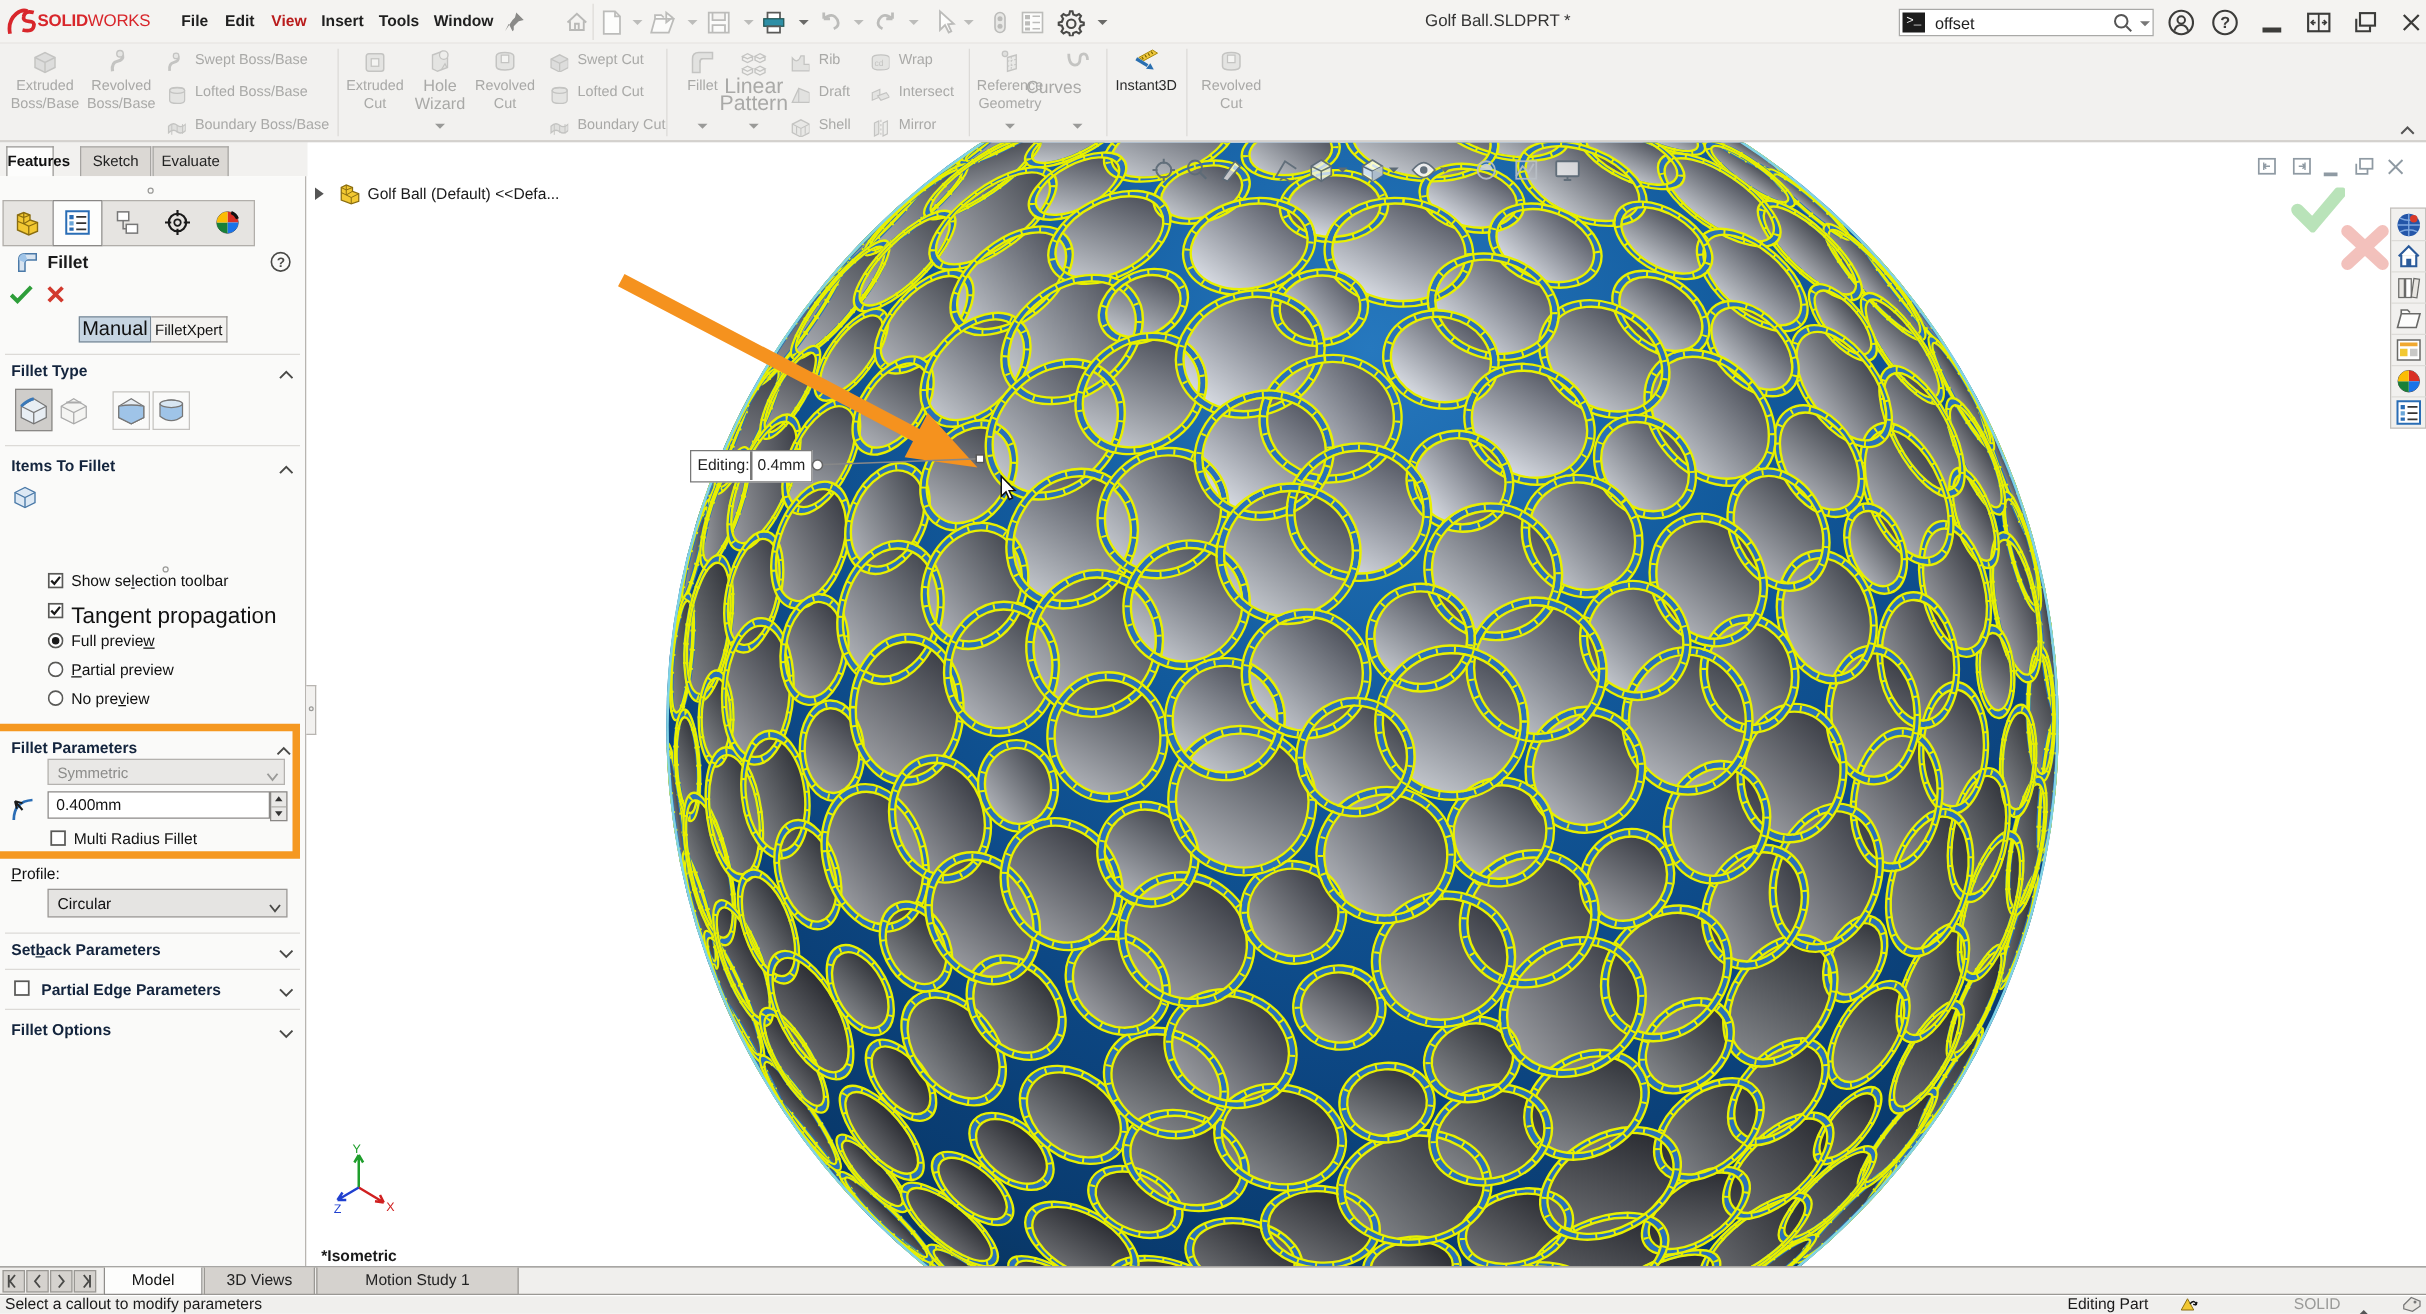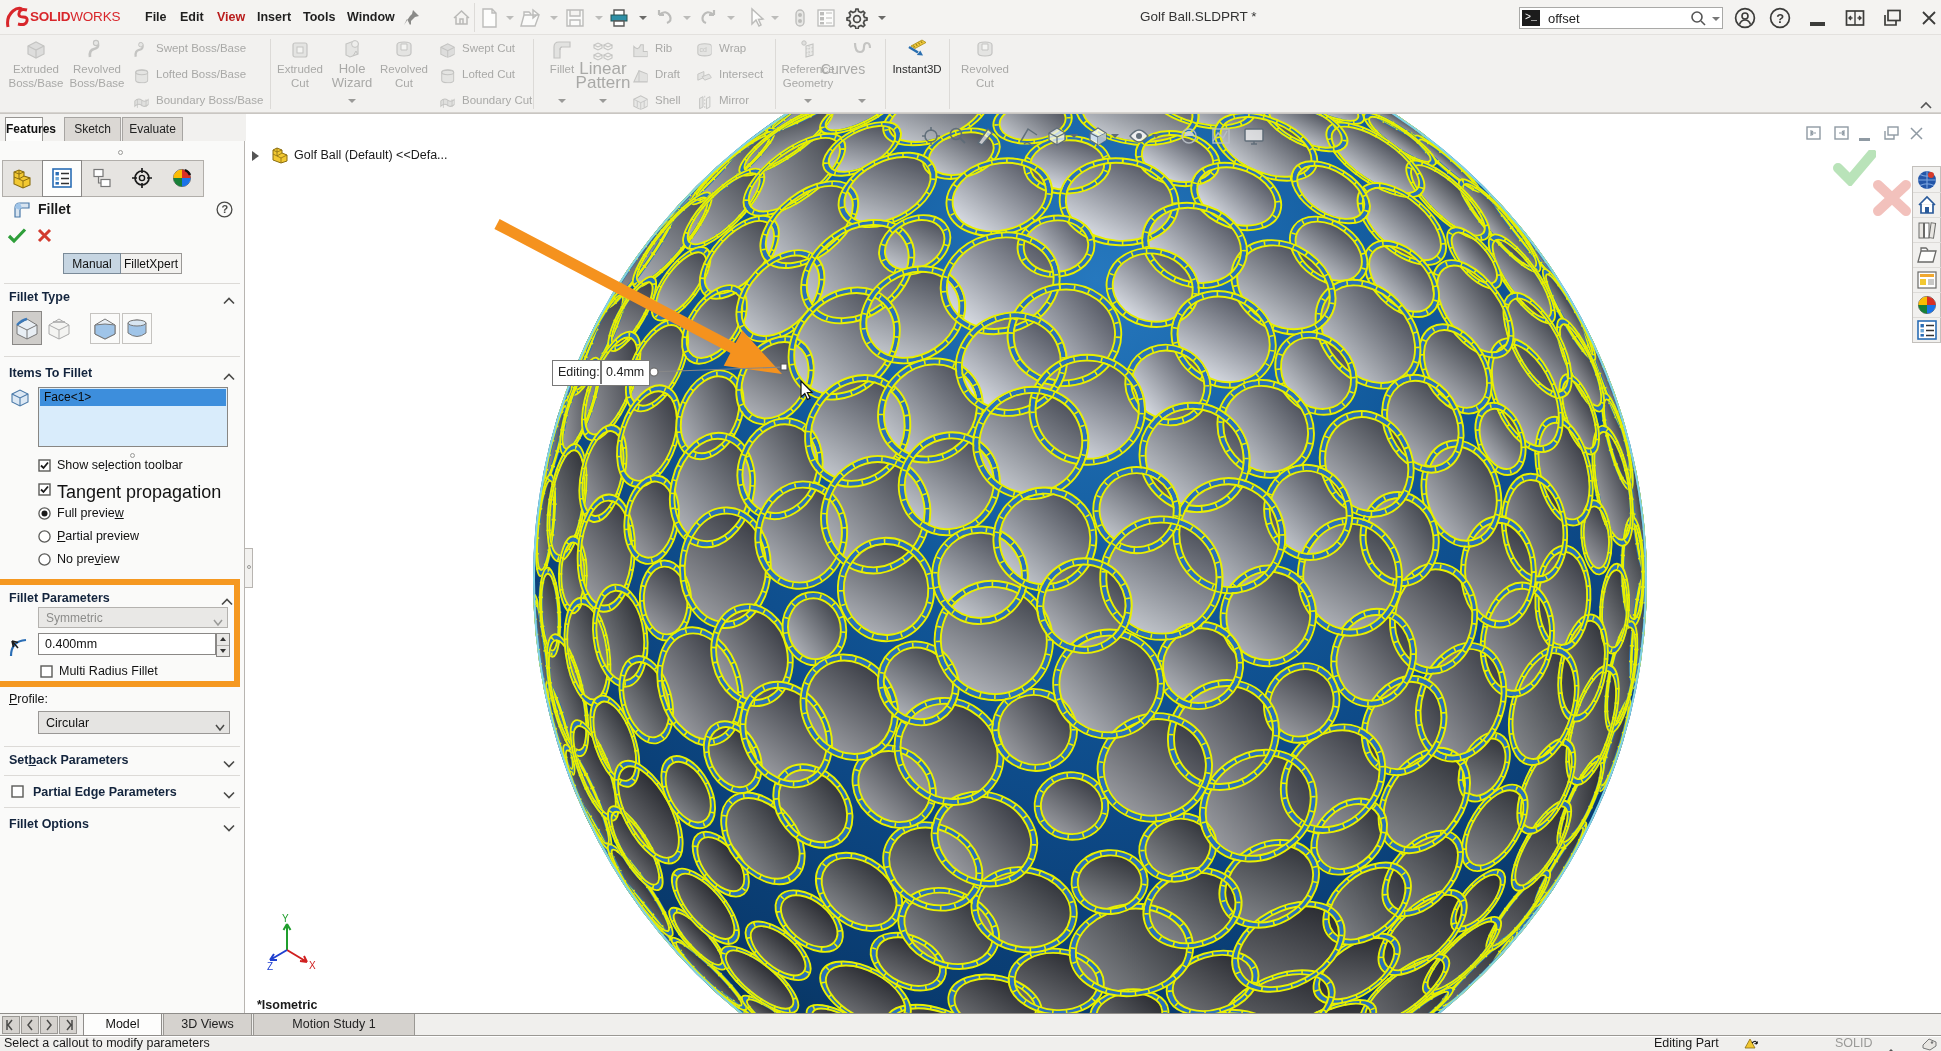--- a/index.html
+++ b/index.html
@@ -2472,21 +2472,21 @@
     <div style="position:absolute;left:216px;top:60px;width:17px;height:17px;"><svg width="17" height="17" viewBox="0 0 17 17" xmlns="http://www.w3.org/2000/svg">
         <circle cx="8.5" cy="8.5" r="7.4" fill="none" stroke="#4a4a48" stroke-width="1.3"></circle>
         <text x="5.4" y="12.4" font-size="11" font-weight="bold" fill="#4a4a48" font-family="Liberation Sans">?</text>
       </svg></div>
     <div style="position:absolute;left:7px;top:86px;width:20px;height:17px;"><svg width="20" height="17" viewBox="0 0 20 17" xmlns="http://www.w3.org/2000/svg">
         <path d="M2 9 L7 14 L18 2.5" fill="none" stroke="#2e9e3a" stroke-width="3.2"></path>
       </svg></div>
     <div style="position:absolute;left:36px;top:86px;width:17px;height:17px;"><svg width="17" height="17" viewBox="0 0 17 17" xmlns="http://www.w3.org/2000/svg">
         <path d="M3 3 L14 14 M14 3 L3 14" stroke="#d23a2e" stroke-width="3"></path>
       </svg></div>
-    <div style="position:absolute;left:63px;top:112px;width:58px;height:21px;background:#c6d5e2;border:1px solid #7a8a98;text-align:center;font-size:12px;color:#111;line-height:20px">Manual</div>
+    <div style="position:absolute;left:63px;top:112px;width:58px;height:21px;background:#c6d5e2;border:1px solid #7a8a98;text-align:center;font-size:16px;color:#111;line-height:20px">Manual</div>
     <div style="position:absolute;left:121px;top:112px;width:61px;height:21px;background:#f2f1ef;border:1px solid #9a9896;border-left:none;text-align:center;font-size:12px;color:#111;line-height:20px">FilletXpert</div>
     <div style="position:absolute;left:4px;top:142px;width:236px;height:1px;background:#dcdad7"></div>
     <div style="position:absolute;left:9px;top:149px;font-size:12.5px;font-weight:700;color:#13243d">Fillet Type</div>
     <div style="position:absolute;left:222px;top:151px;width:14px;height:10px;"><svg width="14" height="10" viewBox="0 0 14 10" xmlns="http://www.w3.org/2000/svg">
         <path d="M2 7.5 L7 2.5 L12 7.5" fill="none" stroke="#4a4a48" stroke-width="1.6"></path>
       </svg></div>
     <div style="position:absolute;left:12px;top:170px;width:30px;height:34px;background:#cfcdca;border:1px solid #8a8886"></div>
     <div style="position:absolute;left:14px;top:174px;width:26px;height:26px;"><svg width="26" height="26" viewBox="0 0 26 26" xmlns="http://www.w3.org/2000/svg">
         <path d="M3 10 L13 4 L23 10 L23 19 L13 24 L3 19 Z" fill="#e8eef4" stroke="#777" stroke-width="1"></path>
         <path d="M3 10 L13 15 L23 10 M13 15 L13 24" fill="none" stroke="#777" stroke-width="1"></path>
@@ -2509,23 +2509,20 @@
       </svg></div>
     <div style="position:absolute;left:4px;top:215px;width:236px;height:1px;background:#dcdad7"></div>
     <div style="position:absolute;left:9px;top:225px;font-size:12.5px;font-weight:700;color:#13243d">Items To Fillet</div>
     <div style="position:absolute;left:222px;top:227px;width:14px;height:10px;"><svg width="14" height="10" viewBox="0 0 14 10" xmlns="http://www.w3.org/2000/svg">
         <path d="M2 7.5 L7 2.5 L12 7.5" fill="none" stroke="#4a4a48" stroke-width="1.6"></path>
       </svg></div>
     <div style="position:absolute;left:10px;top:247px;width:20px;height:20px;"><svg width="20" height="20" viewBox="0 0 20 20" xmlns="http://www.w3.org/2000/svg">
         <path d="M2 6 L10 2 L18 6 L18 14 L10 18 L2 14 Z" fill="#dce8f4" stroke="#4a79a8" stroke-width="1.1"></path>
         <path d="M2 6 L10 10 L18 6 M10 10 L10 18" fill="none" stroke="#4a79a8" stroke-width="1.1"></path>
       </svg></div>
-    <div style="position:absolute;left:38px;top:246px;width:190px;height:60px;background:#d9ecfb;border:1px solid #888683">
-      <div style="position:absolute;left:1px;top:1px;right:1px;height:17px;background:#3d8edc;font-size:12px;color:#0a0a0a;padding-left:4px;line-height:17px">Face&lt;1&gt;</div>
-    </div>
     <div style="position:absolute;left:130px;top:312px;width:5px;height:5px;border:1px solid #9a9a98;border-radius:50%"></div>
     <div style="position:absolute;left:38px;top:317px;width:13px;height:13px;"><svg width="13" height="13" viewBox="0 0 13 13" xmlns="http://www.w3.org/2000/svg">
         <rect x="1" y="1" width="11" height="11" fill="#fff" stroke="#5a5a58" stroke-width="1.4"></rect>
         <path d="M3 6.5 L5.5 9 L10 3.5" fill="none" stroke="#1a1a1a" stroke-width="1.8"></path>
       </svg></div>
     <div style="position:absolute;left:57px;top:317px;font-size:12.5px;color:#111">Show se<u>l</u>ection toolbar</div>
     <div style="position:absolute;left:38px;top:341px;width:13px;height:13px;"><svg width="13" height="13" viewBox="0 0 13 13" xmlns="http://www.w3.org/2000/svg">
         <rect x="1" y="1" width="11" height="11" fill="#fff" stroke="#5a5a58" stroke-width="1.4"></rect>
         <path d="M3 6.5 L5.5 9 L10 3.5" fill="none" stroke="#1a1a1a" stroke-width="1.8"></path>
       </svg></div>

